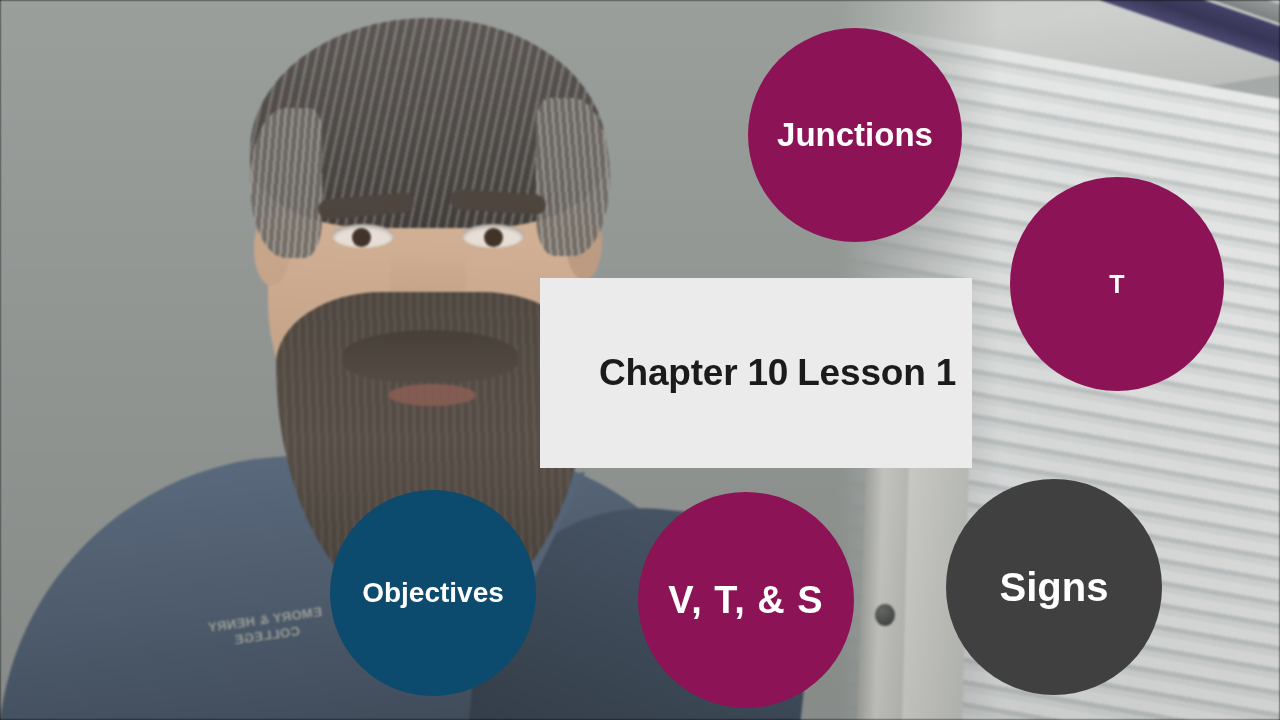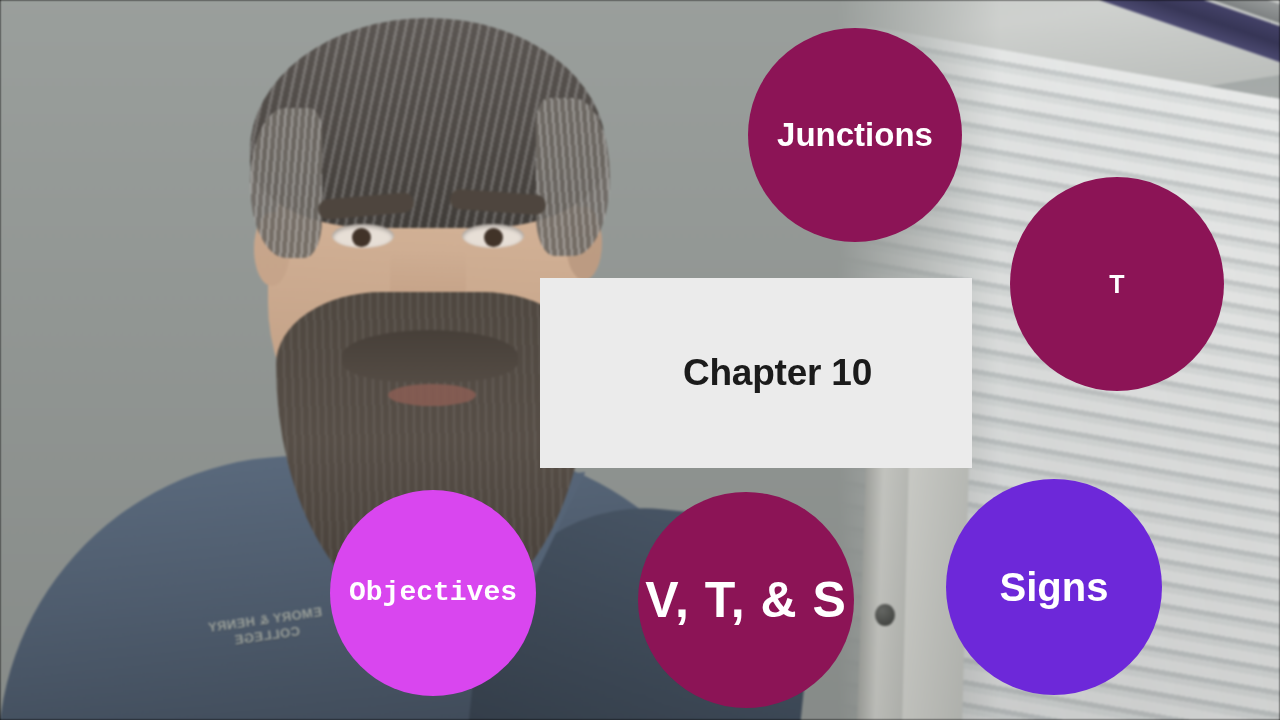--- a/index.html
+++ b/index.html
@@ -291,21 +291,21 @@
     color:#ffffff;
     font-weight:bold;
     text-align:center;
     line-height:1.12;
     user-select:none;
   }
 
   #bubble-junctions     { left:748px;  top:28px;  width:214px; height:214px; font-size:33px; }
   #bubble-t-intersection{ left:1010px; top:177px; width:214px; height:214px; font-size:25px; }
   #bubble-objectives    { left:330px;  top:490px; width:206px; height:206px; font-size:28px; }
-  #bubble-vts           { left:638px;  top:492px; width:216px; height:216px; font-size:50px; letter-spacing:1px;align-items:center; }
+  #bubble-vts           { left:638px;  top:492px; width:216px; height:216px; font-size:38px; letter-spacing:1px;align-items:center; }
   #bubble-signs         { left:946px;  top:479px; width:216px; height:216px; font-size:40px; }
 
   #title-card {
     position:absolute;
     left:540px; top:278px; width:432px; height:190px;
     background:#ebebeb;
     display:flex; flex-direction:row;
     align-items:center; justify-content:center;
     gap:9px;
     color:#1b1b1b;
@@ -384,29 +384,30 @@
   <div class="bubble" id="bubble-junctions" style="background: rgb(140, 20, 86); color: rgb(255, 255, 255);">
     <span>Junctions</span>
   </div>
 
   <div class="bubble" id="bubble-t-intersection" style="background: rgb(140, 20, 86); color: rgb(255, 255, 255);">
     <span>
       <span>T</span><br>
     </span>
   </div>
 
-  <div class="bubble" id="bubble-objectives" style="background: #d946ef; color: rgb(255, 255, 255); font-family: Liberation Mono, monospace;">
+  <div class="bubble" id="bubble-objectives" style="background: #0c4a6e; color: rgb(255, 255, 255);">
     <span>Objectives</span>
   </div>
 
   <div class="bubble" id="bubble-vts" style="background: rgb(140, 20, 86); color: rgb(255, 255, 255);">
     <span>V, T, &amp; S</span>
   </div>
 
-  <div class="bubble" id="bubble-signs" style="background: #6d28d9; color: rgb(255, 255, 255);">
+  <div class="bubble" id="bubble-signs" style="background: #404040; color: rgb(255, 255, 255);">
     <span>Signs</span>
   </div>
 
   <div id="title-card" style="background: rgb(235, 235, 235); color: rgb(27, 27, 27);">
     <div class="line">Chapter 10</div>
+    <div class="line">Lesson 1</div>
   </div>
 
 </div>
 
 </body></html>

